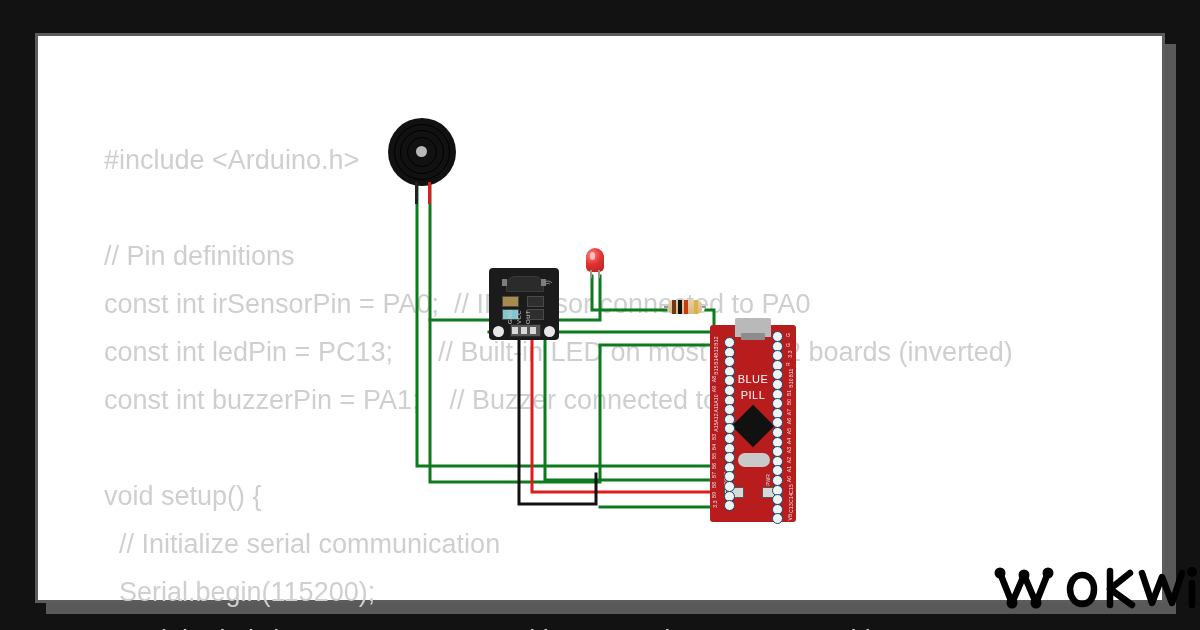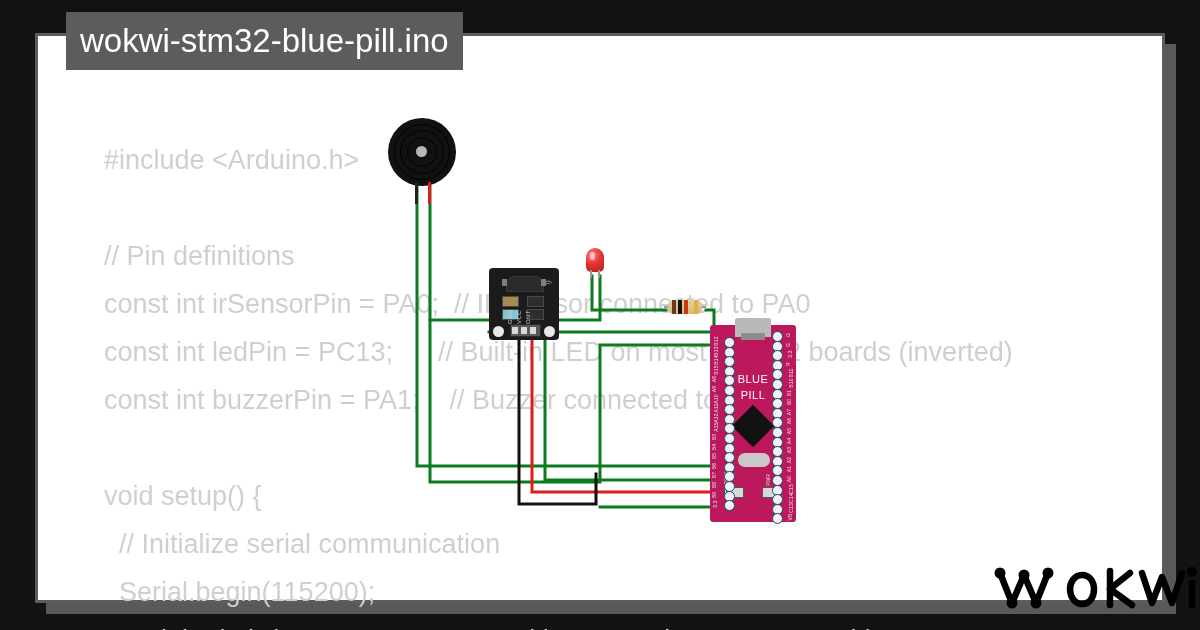--- a/index.html
+++ b/index.html
@@ -80,21 +80,21 @@
 
   
   .resistor{position:absolute;left:664px;top:300px;width:42px;height:14px;}
   .res-body{position:absolute;left:4px;top:0;width:34px;height:14px;
             background:linear-gradient(#e8cfa4,#d8b882);border-radius:5px;}
   .res-band{position:absolute;top:0;height:14px;}
 
   
   .board{
     position:absolute;left:710px;top:325px;width:86px;height:197px;
-    background:#be185d;border-radius:3px;text-decoration:underline;
+    background:#b91c1c;border-radius:3px;text-decoration:underline;
   }
   .usb{position:absolute;left:25px;top:-7px;width:36px;height:19px;background:#b9b9b9;border-radius:2px 2px 0 0;}
   .usb-in{position:absolute;left:31px;top:8px;width:24px;height:7px;background:#8d8d8d;border-radius:1px;}
   .pin{position:absolute;width:9px;height:9px;border-radius:50%;background:#f2f2f2;border:1px solid #0a4d70;}
   .plabel{position:absolute;font-size:5px;color:#dbe9f2;letter-spacing:.2px;
           transform:rotate(-90deg);transform-origin:center;white-space:nowrap;}
   .bl-txt{position:absolute;left:0;right:0;color:#ffffff;font-size:11px;text-align:center;letter-spacing:.5px;}
   .diamond{position:absolute;left:28px;top:86px;width:30px;height:30px;background:#111;transform:rotate(45deg);}
   .crystal{position:absolute;left:28px;top:128px;width:32px;height:14px;background:#c9c9c9;border-radius:7px;}
   .jmp{position:absolute;width:18px;height:9px;background:#d8d8d8;border:1px solid #555;}
@@ -303,15 +303,14 @@
           <circle cx="34" cy="16" r="5.5"></circle>
         <circle cx="58" cy="14" r="5.5"></circle>
           <circle cx="22" cy="44" r="5.5"></circle>
         <circle cx="46" cy="44" r="5.5"></circle>
         <circle cx="202" cy="13" r="5"></circle>
       </g>
     </svg>
 
   </div>
 
-  <div class="title-chip">wokwi-stm32-blue-pill.ino</div>
 
 </div>
 
 </body></html>

